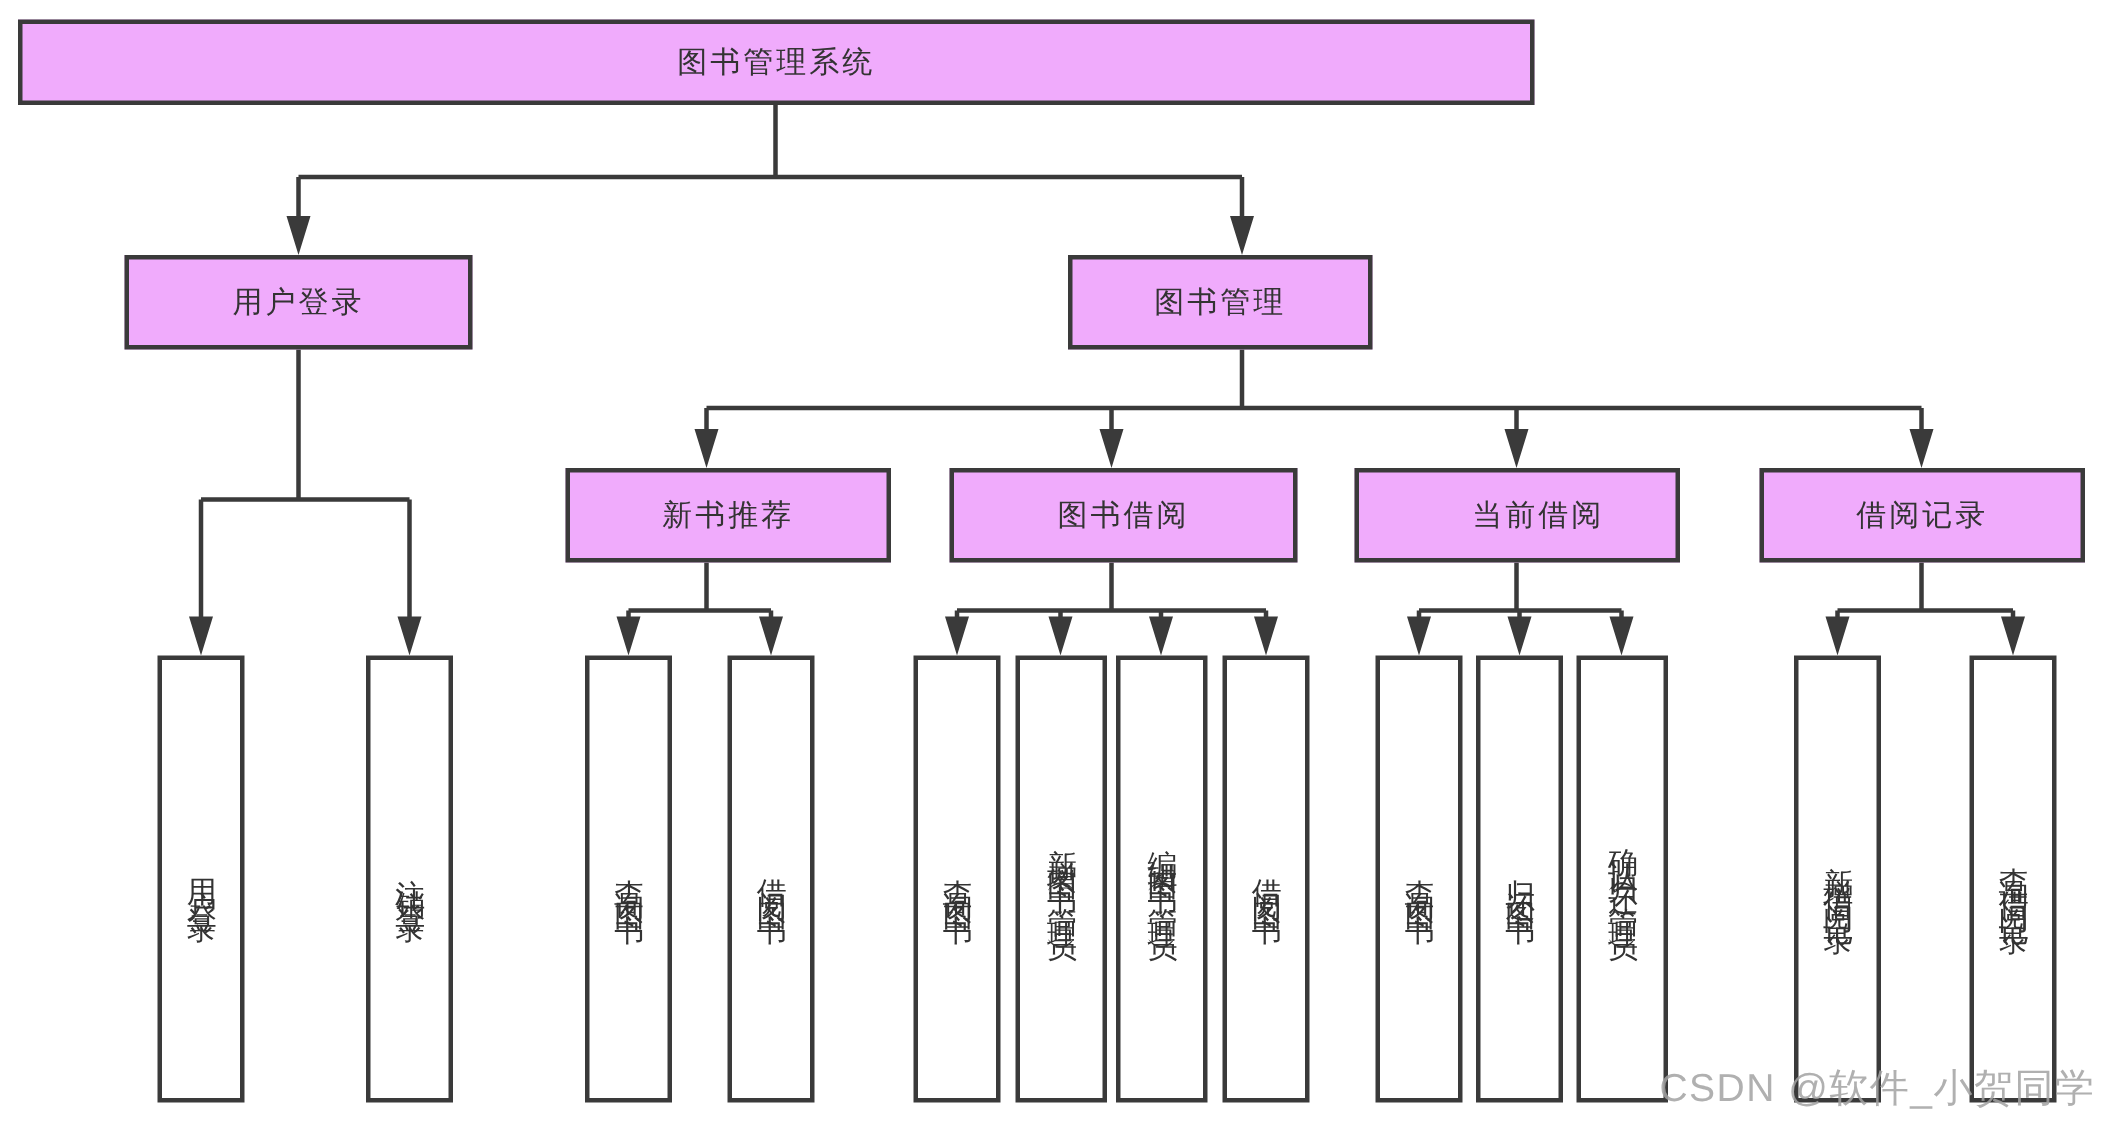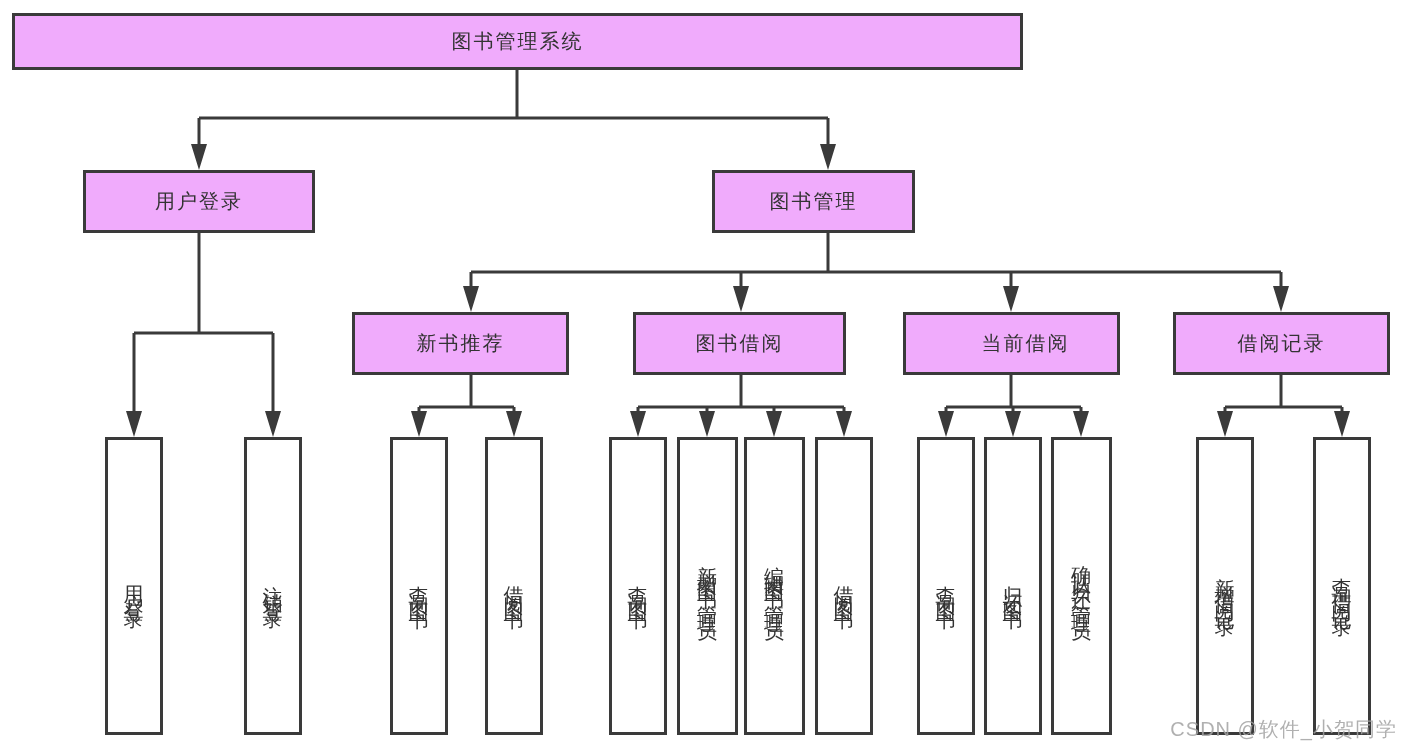--- a/index.html
+++ b/index.html
@@ -41,21 +41,21 @@
     writing-mode:vertical-rl;
     text-orientation:mixed;
     font-size:20px;color:var(--text);
     letter-spacing:8px;
     line-height:1;
     white-space:nowrap;
   }
   #watermark{
     position:absolute;
     right:8px;bottom:4px;
-    font-size:20px;
+    font-size:26px;
     color:var(--wm);
     opacity:.85;
     letter-spacing:1px;
     z-index:5;
   }
 </style>
 </head>
 <body>
 
 <div id="canvas">
@@ -63,22 +63,22 @@
   <svg id="connectors" width="1405" height="747" viewBox="0 0 1405 747">
     <path class="ln" d="M517 70 V118 M199 118 H828 M199 118 V146 M828 118 V146 M199 233 V333 M134 333 H273 M134 333 V412 M273 333 V412 M828 233 V272 M471 272 H1281 M471 272 V288 M741 272 V288 M1011 272 V288 M1281 272 V288 M471 375 V407 M419 407 H514 M419 407 V413 M514 407 V413 M741 375 V407 M638 407 H844 M638 407 V413 M707 407 V413 M774 407 V413 M844 407 V413 M1011 375 V407 M946 407 H1081 M946 407 V413 M1013 407 V413 M1081 407 V413 M1281 375 V407 M1225 407 H1342 M1225 407 V413 M1342 407 V413"></path>
     <path class="arrow" d="M191 144 L207 144 L199 170 Z M820 144 L836 144 L828 170 Z M126 411 L142 411 L134 437 Z M265 411 L281 411 L273 437 Z M463 286 L479 286 L471 312 Z M733 286 L749 286 L741 312 Z M1003 286 L1019 286 L1011 312 Z M1273 286 L1289 286 L1281 312 Z M411 411 L427 411 L419 437 Z M506 411 L522 411 L514 437 Z M630 411 L646 411 L638 437 Z M699 411 L715 411 L707 437 Z M766 411 L782 411 L774 437 Z M836 411 L852 411 L844 437 Z M938 411 L954 411 L946 437 Z M1005 411 L1021 411 L1013 437 Z M1073 411 L1089 411 L1081 437 Z M1217 411 L1233 411 L1225 437 Z M1334 411 L1350 411 L1342 437 Z"></path>
   </svg>
 
   <div class="hbox" style="left:12px;top:13px;width:1011px;height:57px;">图书管理系统</div>
 
   <div class="hbox" style="left:83px;top:170px;width:232px;height:63px;">用户登录</div>
   <div class="hbox" style="left:712px;top:170px;width:203px;height:63px;">图书管理</div>
 
-  <div class="hbox" style="left:352px;top:312px;width:217px;height:63px;">新书推荐</div>
-  <div class="hbox" style="left:633px;top:312px;width:213px;height:63px;">图书借阅</div>
+  <div class="hbox" style="left:377px;top:312px;width:217px;height:63px;">新书推荐</div>
+  <div class="hbox" style="left:633px;top:312px;width:232px;height:63px;">图书借阅</div>
   <div class="hbox" style="left:903px;top:312px;width:217px;height:63px;padding-left:28px;">当前借阅</div>
   <div class="hbox" style="left:1173px;top:312px;width:217px;height:63px;">借阅记录</div>
 
   <div class="vbox" style="left:105px;">
     <span>用户登录</span>
   </div>
   <div class="vbox" style="left:244px;">
     <span>注销登录</span>
   </div>
 

